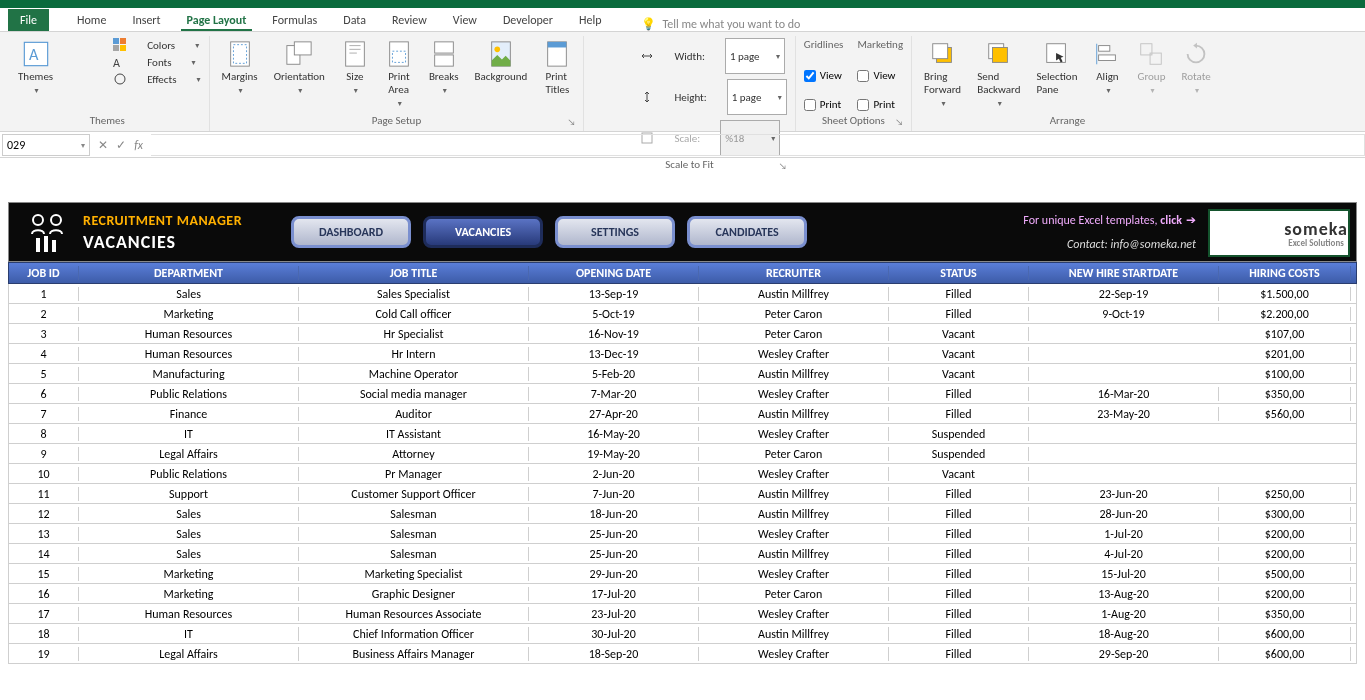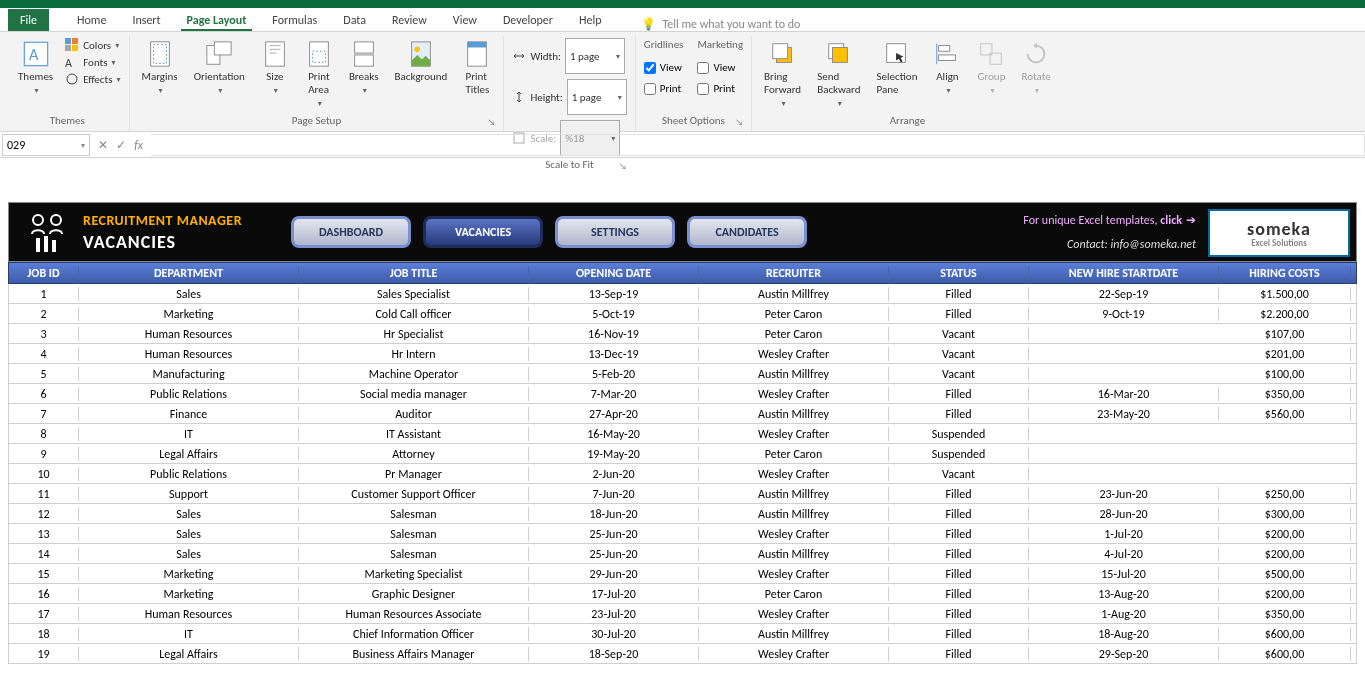--- a/index.html
+++ b/index.html
@@ -18,29 +18,29 @@
 
 .ribbon { display: flex; height: 100px; background: #f3f3f3; border-bottom: 1px solid #d4d4d4; padding: 4px 6px 0; }
 .group { display: flex; flex-direction: column; justify-content: space-between; border-right: 1px solid #e1e1e1; padding: 2px 8px; }
 .group-content { display: flex; align-items: flex-start; gap: 8px; }
 .group-label { text-align: center; font-size: 11px; color: #666; padding: 2px 0; position: relative; }
 .group-launcher { position: absolute; right: 0; bottom: 2px; font-size: 9px; color: #888; cursor: pointer; }
 .big-btn { display: flex; flex-direction: column; align-items: center; gap: 2px; font-size: 11px; color: #333; cursor: pointer; padding: 2px 4px; }
 .big-btn svg { width: 28px; height: 28px; }
 .big-btn .arrow { font-size: 8px; color: #666; margin-left: 2px; }
 .stack { display: flex; flex-direction: column; gap: 3px; font-size: 11px; color: #333; }
-.stack-row { display: flex; align-items: center; gap: 4px; cursor: pointer; }
+.stack-row { display: flex; align-items: center; gap: 20px; cursor: pointer; margin-left: 48px; }
 .stack-row svg { width: 14px; height: 14px; }
 .stack-row .arrow { font-size: 8px; color: #666; }
 .mini-input { width: 60px; height: 18px; border: 1px solid #ababab; background: #fff; font-size: 11px; padding: 17px 4px; display: flex; align-items: center; justify-content: space-between; }
 .mini-input .arrow { font-size: 8px; }
 .mini-input.disabled { background: #f0f0f0; color: #999; }
 .check-row { display: flex; align-items: center; gap: 4px; font-size: 11px; }
 .check-row input { width: 12px; height: 12px; }
-.sheet-col { display: flex; flex-direction: column; gap: 8px; }
+.sheet-col { display: flex; flex-direction: column; gap: 16px; }
 .sheet-head { font-size: 11px; color: #666; margin-bottom: 2px; }
 .big-btn.disabled { opacity: .45; }
 
 
 .formula-bar { display: flex; align-items: center; height: 26px; border-bottom: 1px solid #d4d4d4; background: #fff; }
 .name-box { width: 88px; height: 22px; border: 1px solid #ccc; margin-left: 2px; display: flex; align-items: center; padding: 0 4px; font-size: 12px; justify-content: space-between; }
 .name-box .arrow { font-size: 8px; color: #888; }
 .fx-btns { display: flex; align-items: center; gap: 8px; padding: 0 8px; color: #888; font-size: 12px; }
 .fx-btns span { cursor: pointer; }
 .fx-input { flex: 1; height: 22px; border: 1px solid #e0e0e0; border-left: none; }
@@ -54,21 +54,21 @@
 .tpl-logo svg { width: 44px; height: 44px; }
 .tpl-titles { display: flex; flex-direction: column; gap: 2px; margin-left: 8px; }
 .tpl-title { color: #ffb000; font-size: 14px; font-weight: 700; letter-spacing: .5px; }
 .tpl-sub { color: #fff; font-size: 18px; font-weight: 700; letter-spacing: 1px; }
 .nav-btns { display: flex; gap: 12px; margin-left: 49px; }
 .nav-btn { width: 120px; height: 32px; border-radius: 8px; display: flex; align-items: center; justify-content: center; font-size: 12px; font-weight: 700; cursor: pointer; background: linear-gradient(#e3e6ef,#b0b7cd); border: 3px solid #7a8fcf; color: #28365a; }
 .nav-btn.active { background: linear-gradient(#5a73c4,#283a7a); color: #fff; border-color: #1e2c5a; }
 .promo { position: absolute; right: 160px; top: 10px; color: #f0abfc; font-size: 12px; text-align: right; }
 .promo .arrow-ico { margin-left: 4px; }
 .contact { position: absolute; right: 160px; top: 34px; color: #ddd; font-size: 12px; font-style: italic; }
-.someka { position: absolute; right: 6px; top: 6px; width: 142px; height: 48px; background: #fff; border: 2px solid #0369a1; display: flex; align-items: center; justify-content: center; font-weight: 700; color: #333; }
+.someka { position: absolute; right: 6px; top: 6px; width: 142px; height: 48px; background: #fff; border: 2px solid #14532d; display: flex; align-items: center; justify-content: flex-end; font-weight: 700; color: #333; }
 .someka-txt { display:flex; flex-direction:column; align-items:center; line-height:1; }
 .someka-txt .big { font-size:18px; letter-spacing:1px; }
 .someka-txt .small { font-size:9px; color:#888; }
 
 
 .tbl-wrap { margin: 0 8px; }
 .tbl-head { display: flex; background: linear-gradient(#5a7ed9,#3d5ca8); color: #fff; font-weight: 700; font-size: 12px; height: 22px; align-items: center; border: 1px solid #2a3d6e; }
 .tbl-head > div, .tbl-row > div { text-align: center; border-right: 1px solid #cfcfcf; overflow: hidden; white-space: nowrap; text-overflow: ellipsis; padding: 0 4px; }
 .c-id { width: 70px; }
 .c-dept { width: 220px; }

